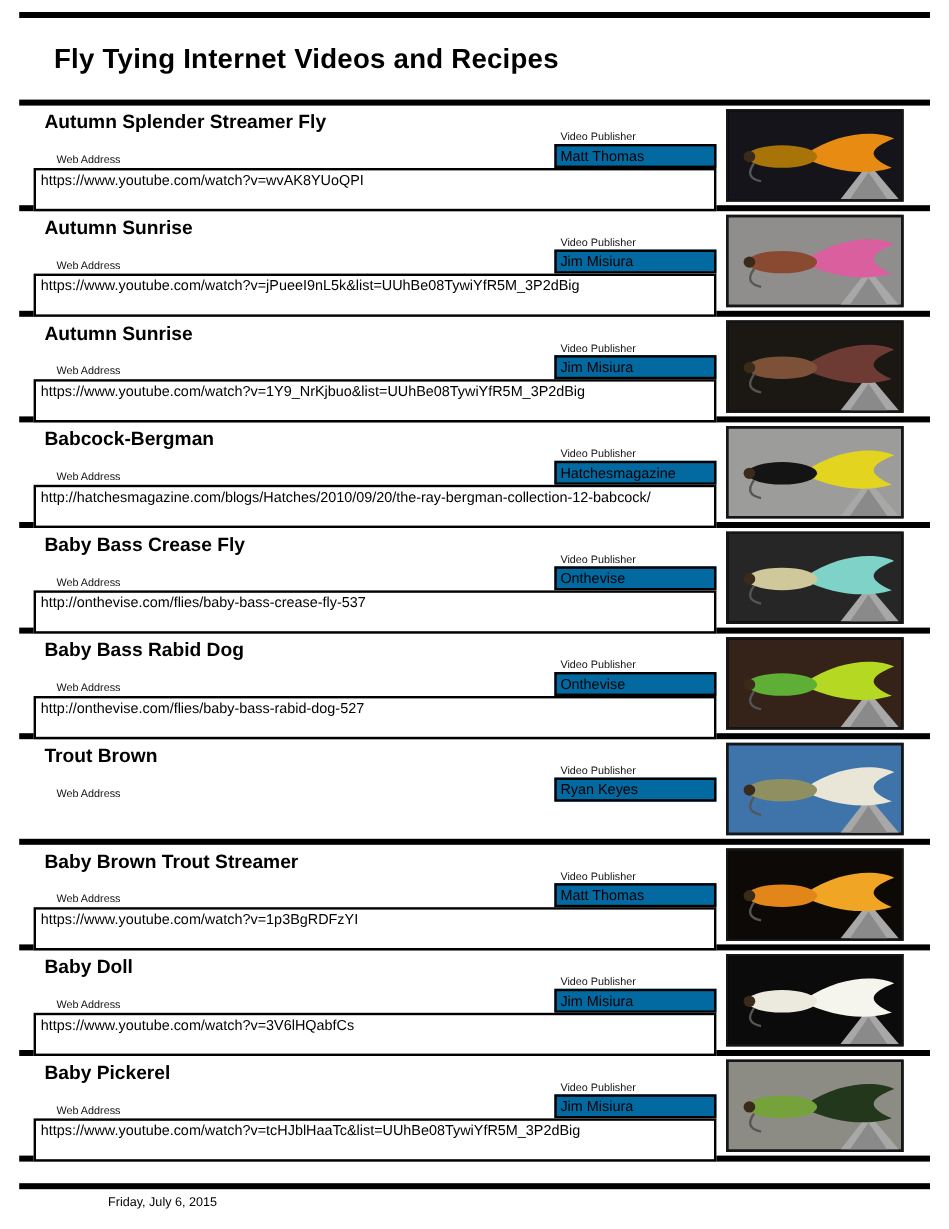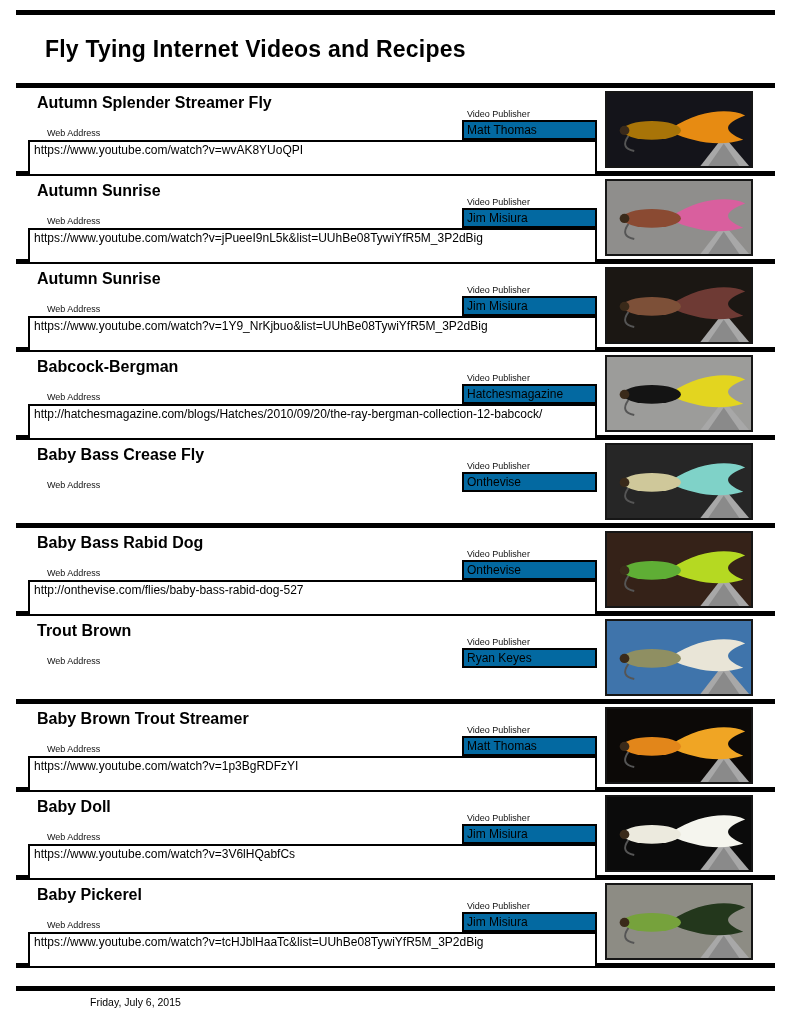--- a/index.html
+++ b/index.html
@@ -123,20 +123,21 @@
       </svg>
     </div>
   </div>
   <div class="rule"></div>
 
   <div class="row">
     <div class="fly-name">Baby Bass Crease Fly</div>
     <div class="vp-label">Video Publisher</div>
     <div class="vp-box">Onthevise</div>
     <div class="wa-label">Web Address</div>
+    <div class="url-box">http://onthevise.com/flies/baby-bass-crease-fly-537</div>
     <div class="photo">
       <svg viewBox="0 0 148 78" preserveAspectRatio="none">
         <rect x="0" y="0" width="148" height="78" fill="#262626"></rect>
         <polygon points="96,78 120,46 146,78" fill="#a8a8a8"></polygon>
         <polygon points="104,78 120,54 136,78" fill="#8a8a8a"></polygon>
         <path d="M66 38 C94 18 126 16 142 24 C120 33 118 40 140 50 C114 58 88 52 66 42 Z" fill="#7fd2c8"></path>
         <ellipse cx="46" cy="40" rx="30" ry="10" fill="#cfc89a"></ellipse>
         <circle cx="18" cy="40" r="5" fill="#3a2a1a"></circle>
         <path d="M22 46 q -9 13 6 16" stroke="#555" stroke-width="2" fill="none"></path>
       </svg>

